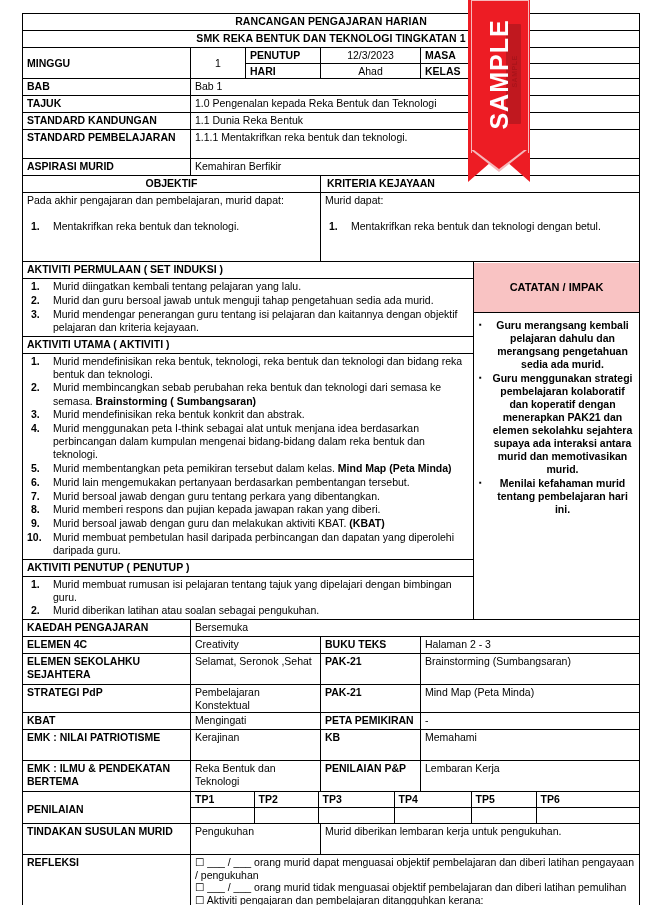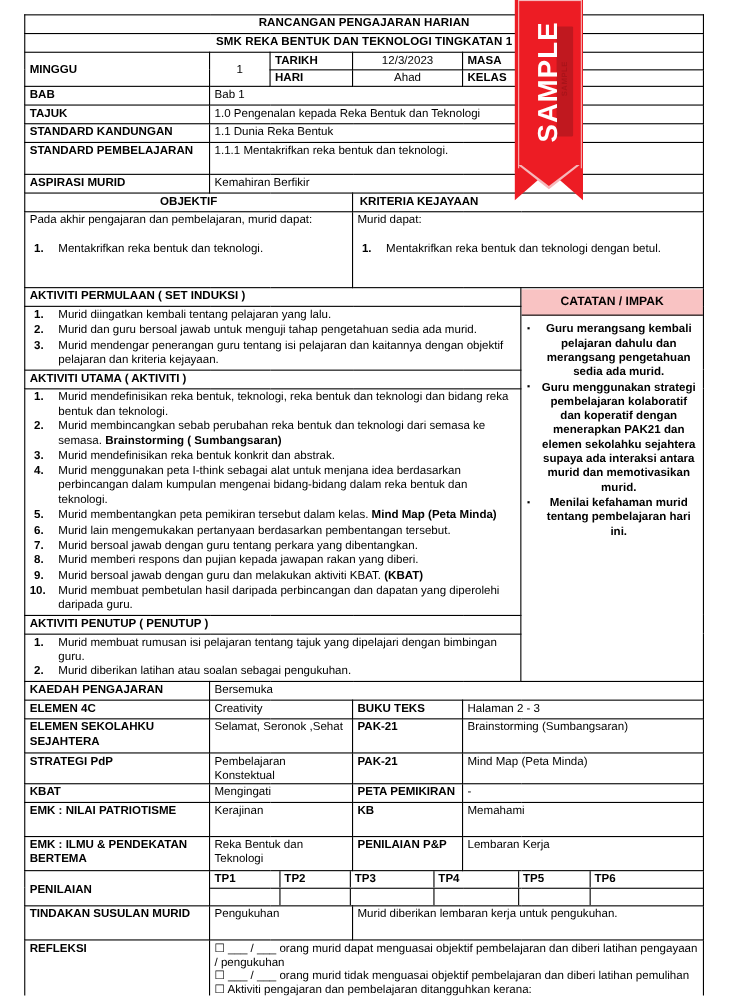--- a/index.html
+++ b/index.html
@@ -121,21 +121,21 @@
         <tr>
       <td class="pink title tall" colspan="6">RANCANGAN PENGAJARAN HARIAN</td>
     </tr>
     <tr>
       <td class="pink title tall" colspan="6">SMK REKA BENTUK DAN TEKNOLOGI TINGKATAN 1</td>
     </tr>
 
     <tr>
       <td class="pink hdr mid" rowspan="2" style="padding-top:9px;">MINGGU</td>
       <td class="ctr mid" rowspan="2" style="padding-top:9px;">1</td>
-      <td class="pink hdr">TARIKH</td>
+      <td class="pink hdr">PENUTUP</td>
       <td class="ctr val">12/3/2023</td>
       <td class="pink hdr">MASA</td>
       <td class="val"></td>
     </tr>
     <tr>
       <td class="pink hdr">HARI</td>
       <td class="ctr val">Ahad</td>
       <td class="pink hdr">KELAS</td>
       <td class="val"></td>
     </tr>
@@ -184,21 +184,21 @@
             <span class="n">1.</span>
             <span>Mentakrifkan reka bentuk dan teknologi dengan betul.</span>
           </li>
         </ol>
       </td>
     </tr>
 
     <tr>
       <td class="pink sec tall" colspan="5">AKTIVITI PERMULAAN ( SET INDUKSI )</td>
       <td class="pink hdr-ctr tall" rowspan="6" style="vertical-align:top;">
-        <div class="pink" style="font-weight:bold;font-size:11px;text-align:center;margin:0 -4px 3px -4px;padding:5px 0;border-bottom:1.3px solid #000;">CATATAN / IMPAK</div>
+        <div class="pink" style="font-weight:bold;font-size:11px;text-align:center;margin:0 -4px 3px -4px;padding:18px 0;border-bottom:1.3px solid #000;">CATATAN / IMPAK</div>
         <div class="catatan-body" style="background:#fff;margin:0 -4px -1px -4px;padding:3px 4px 4px 5px;min-height:280px;">
           <ul class="bul">
             <li><span>Guru merangsang kembali pelajaran dahulu dan merangsang pengetahuan sedia ada murid.</span></li>
             <li><span>Guru menggunakan strategi pembelajaran kolaboratif dan koperatif dengan menerapkan PAK21 dan elemen sekolahku sejahtera supaya ada interaksi antara murid dan memotivasikan murid.</span></li>
             <li><span>Menilai kefahaman murid tentang pembelajaran hari ini.</span></li>
           </ul>
         </div>
       </td>
     </tr>
     <tr>

